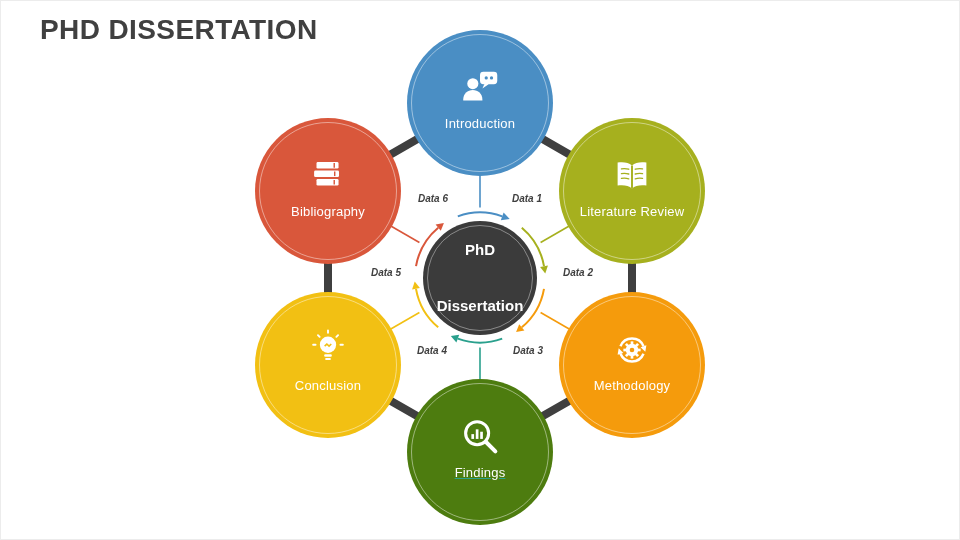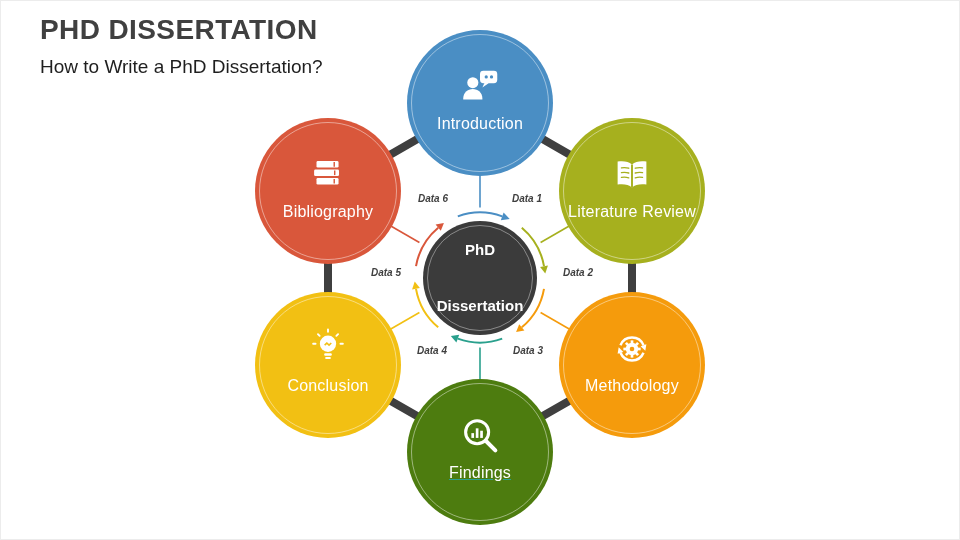--- a/index.html
+++ b/index.html
@@ -9,36 +9,35 @@
          color:#404040;letter-spacing:.4px;}
   .subtitle{position:absolute;left:40px;top:56px;margin:0;font-size:19px;font-weight:400;color:#1f1f1f;}
   .links-svg{position:absolute;left:0;top:0;z-index:1;}
   .node{position:absolute;width:146px;height:146px;border-radius:50%;z-index:2;
         display:flex;flex-direction:column;align-items:center;justify-content:center;
         padding-bottom:10px;box-sizing:border-box;}
   .node::after{content:"";position:absolute;inset:4px;border:1.5px solid rgba(255,255,255,.45);
         border-radius:50%;pointer-events:none;}
   .node .icon{display:block;width:46px;height:46px;margin-bottom:5px;}
   .node .icon svg{width:46px;height:46px;display:block;}
-  .node-label{color:#fff;font-size:16px;letter-spacing:.2px;white-space:nowrap;}
+  .node-label{color:#fff;font-size:13px;letter-spacing:.2px;white-space:nowrap;}
   .center-circle{position:absolute;left:423px;top:221px;width:114px;height:114px;border-radius:50%;
         z-index:2;display:flex;flex-direction:column;align-items:center;justify-content:center;gap:36px;}
   .center-circle::after{content:"";position:absolute;inset:4px;border:1.5px solid rgba(255,255,255,.4);
         border-radius:50%;pointer-events:none;}
   .center-line{color:#fff;font-size:15px;font-weight:700;line-height:1.35;}
   .data-label{position:absolute;transform:translate(-50%,-50%);z-index:3;font-size:10px;
         font-style:italic;font-weight:600;color:#3f3f3f;white-space:nowrap;}
 </style>
 </head>
 <body>
 
 <div class="stage">
 
   <h1 class="title">PHD DISSERTATION</h1>
-  <h2 class="subtitle">How to Write a PhD Dissertation?</h2>
 
   <svg class="links-svg" width="960" height="540" viewBox="0 0 960 540">
     <polygon points="480,103 632,190.5 632,365 480,452 328,365 328,190.5" fill="none" stroke-width="8" stroke-linejoin="round" stroke="#3f3f3f"></polygon>
 
     <line x1="480" y1="207.5" x2="480" y2="174.5" stroke-width="1.6" stroke="#4a8ec4"></line>
     <line x1="540.6" y1="242.5" x2="569.2" y2="226" stroke-width="1.6" stroke="#a6b01e"></line>
     <line x1="540.6" y1="312.5" x2="569.2" y2="329" stroke-width="1.6" stroke="#f59b0c"></line>
     <line x1="480" y1="347.5" x2="480" y2="380.5" stroke-width="1.6" stroke="#2aa08d"></line>
     <line x1="419.4" y1="312.5" x2="390.8" y2="329" stroke-width="1.6" stroke="#f2c013"></line>
     <line x1="419.4" y1="242.5" x2="390.8" y2="226" stroke-width="1.6" stroke="#d9573b"></line>

